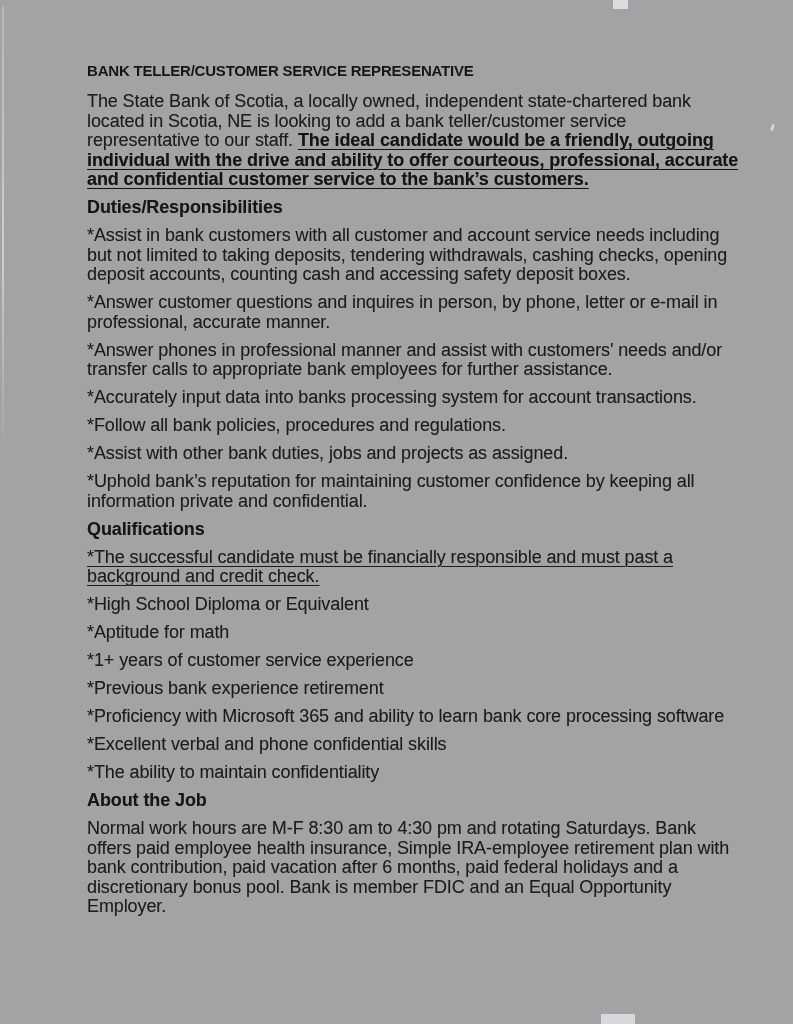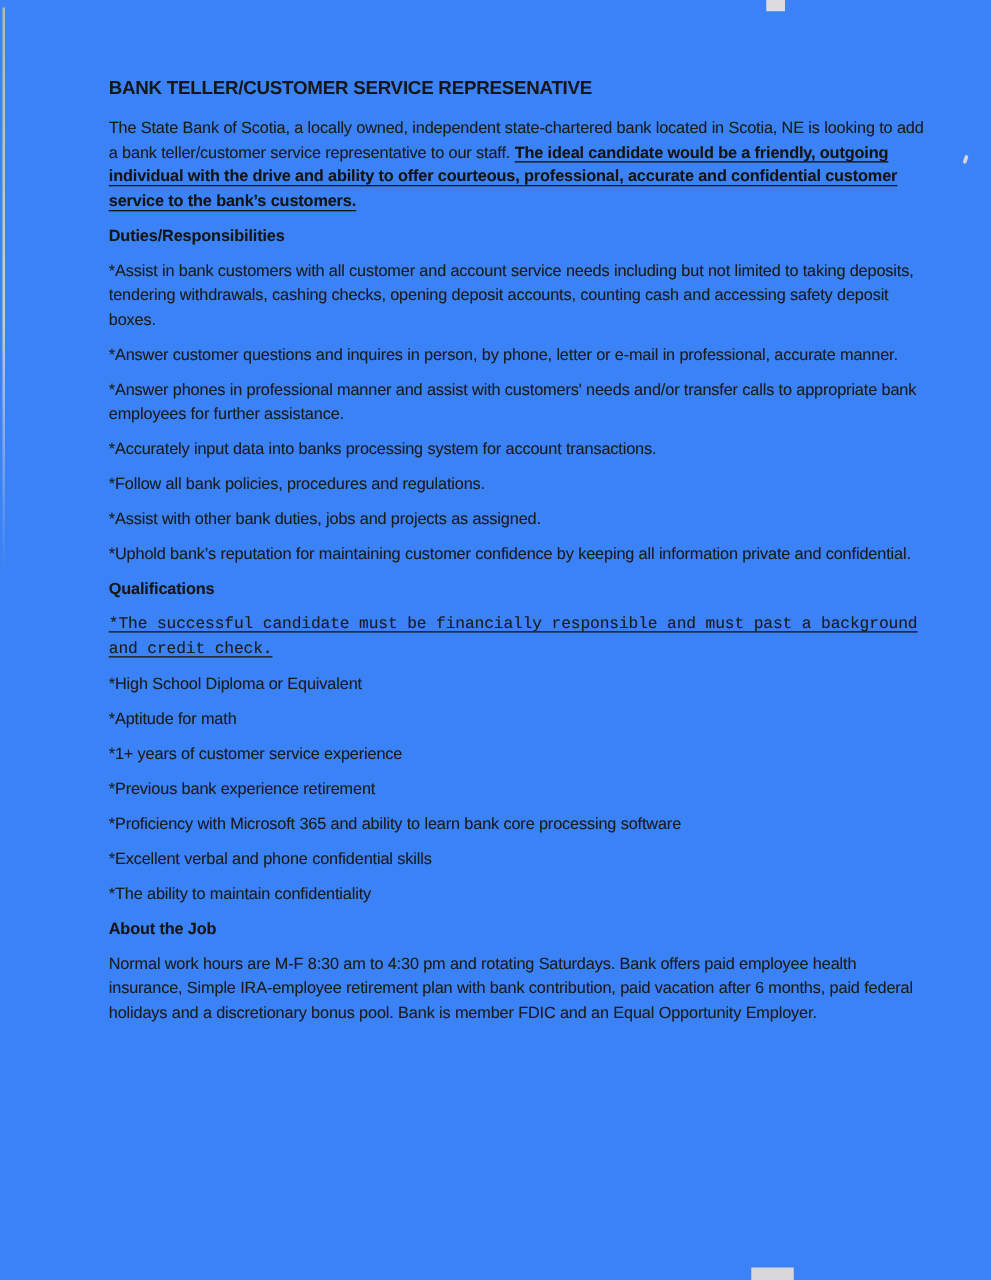--- a/index.html
+++ b/index.html
@@ -4,61 +4,60 @@
 <style>
   html, body {
     margin: 0;
     padding: 0;
     background: #ffffff;
   }
   .page {
     position: relative;
     width: 793px;
     height: 1024px;
-    background: #3b82f6;
+    background: #a3a3a3;
     overflow: hidden;
     font-family: "Liberation Sans", sans-serif;
     color: #1c1c1c;
   }
   .content {
     position: absolute;
     top: 62px;
     left: 87px;
     width: 652px;
   }
   h1.doc-title {
     font-size: 15px;
     font-weight: bold;
     letter-spacing: -0.2px;
     margin: 0 0 13px 0;
     color: #161616;
   }
   p, h2 {
-    font-size: 13px;
+    font-size: 18px;
     letter-spacing: -0.1px;
     line-height: 19.5px;
     margin: 0 0 8.5px 0;
     text-shadow: 0 0 0.4px rgba(30,30,30,0.35);
   }
   h2.section-heading {
     font-weight: bold;
     color: #161616;
   }
   .emphasis {
     font-weight: bold;
     text-decoration: underline;
     text-decoration-thickness: 1.4px;
     text-underline-offset: 3px;
     color: #141414;
   }
   .underlined-item {
     text-decoration: underline;
     text-decoration-thickness: 1.2px;
     text-underline-offset: 3px;
-    font-family: Liberation Mono, monospace;
   }
   
   .edge-line {
     position: absolute;
     left: 2px;
     top: 6px;
     width: 2px;
     height: 450px;
     background: linear-gradient(to bottom, #b7b7bb 0%, #cdcdd1 55%, rgba(205,205,209,0) 100%);
   }

